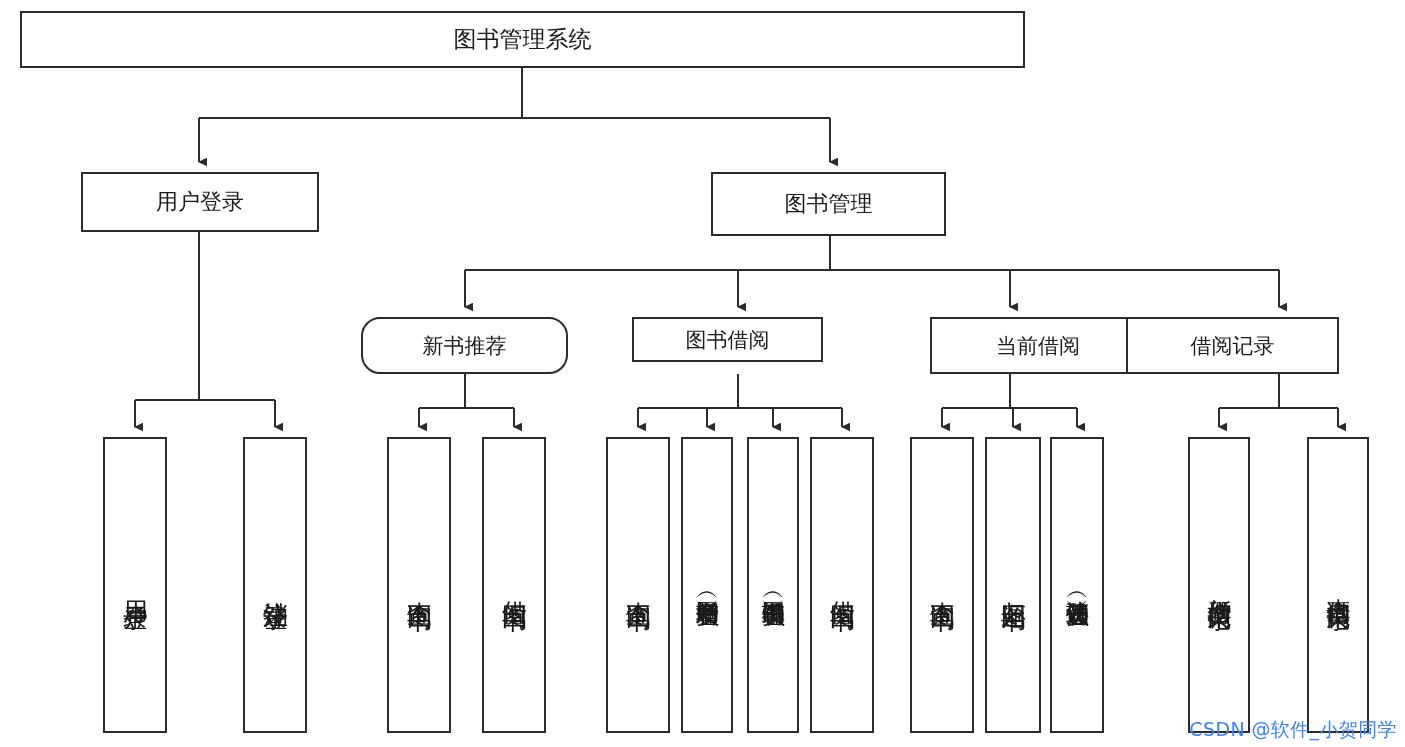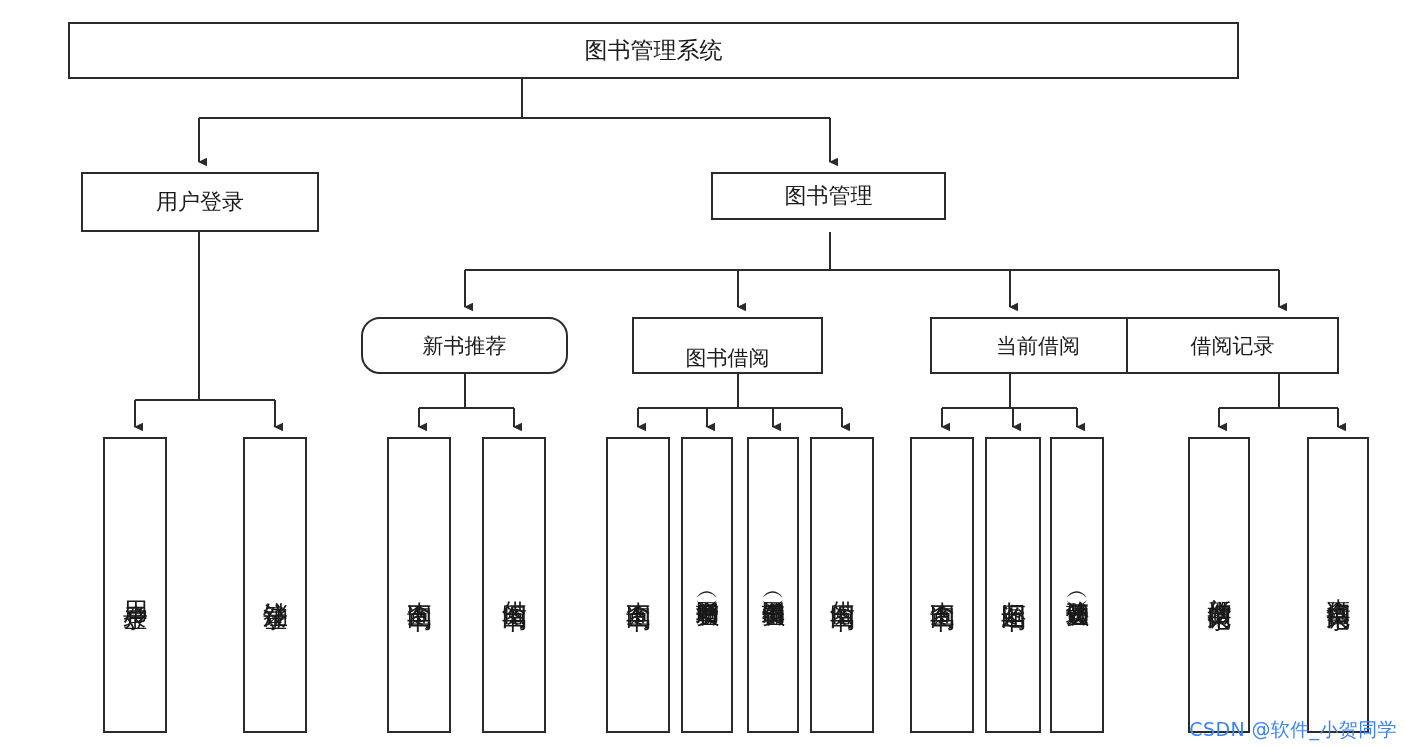--- a/index.html
+++ b/index.html
@@ -103,35 +103,35 @@
       <path d="M1013,408 L1013,427" marker-end="url(#arrowhead)"></path>
       <path d="M1077,408 L1077,427" marker-end="url(#arrowhead)"></path>
 
       <path d="M1279,374 L1279,408"></path>
       <path d="M1219,408 L1338,408"></path>
       <path d="M1219,408 L1219,427" marker-end="url(#arrowhead)"></path>
       <path d="M1338,408 L1338,427" marker-end="url(#arrowhead)"></path>
     </g>
   </svg>
 
-  <div class="node-box node-root" style="left:20px;top:22px;width:1171px;height:57px;margin-left:48px;">
+  <div class="node-box node-root" style="left:20px;top:11px;width:1005px;height:57px;">
     <span>图书管理系统</span>
   </div>
 
   <div class="node-box node-l1" style="left:81px;top:172px;width:238px;height:60px;">
     <span>用户登录</span>
   </div>
-  <div class="node-box node-l1" style="left:711px;top:172px;width:235px;height:48px;">
+  <div class="node-box node-l1" style="left:711px;top:172px;width:235px;height:64px;">
     <span>图书管理</span>
   </div>
 
   <div class="node-box node-l2" style="left:361px;top:317px;width:207px;height:57px;border-radius:19px;">
     <span>新书推荐</span>
   </div>
-  <div class="node-box node-l2" style="left:632px;top:317px;width:191px;height:57px;align-items:flex-end;">
+  <div class="node-box node-l2" style="left:632px;top:317px;width:191px;height:45px;">
     <span>图书借阅</span>
   </div>
   <div class="node-box node-l2" style="left:902px;top:317px;width:216px;height:57px;margin-left:28px;">
     <span>当前借阅</span>
   </div>
   <div class="node-box node-l2" style="left:1126px;top:317px;width:213px;height:57px;">
     <span>借阅记录</span>
   </div>
 
   <div class="leaf-box" style="left:103px;top:437px;width:64px;height:296px;">

